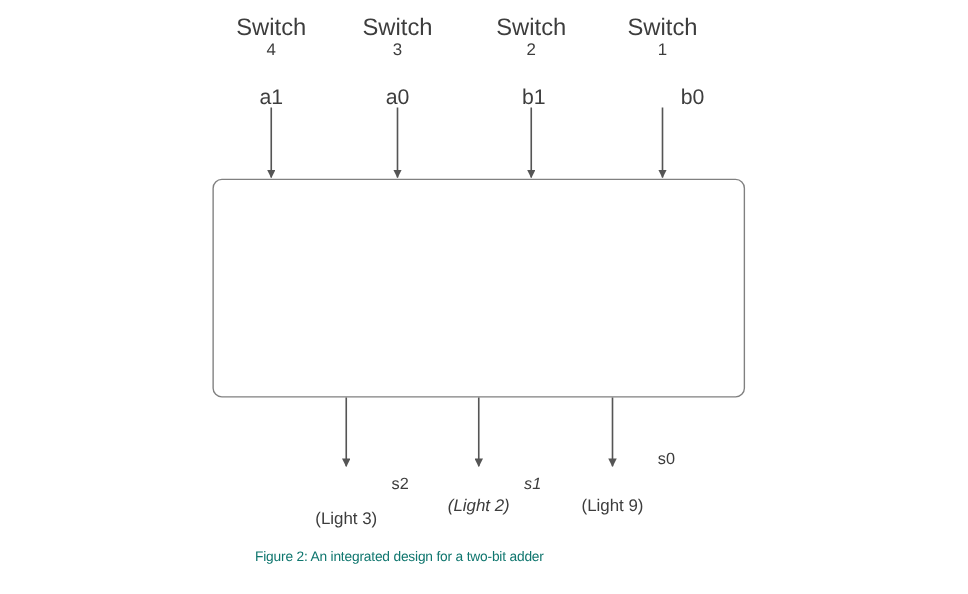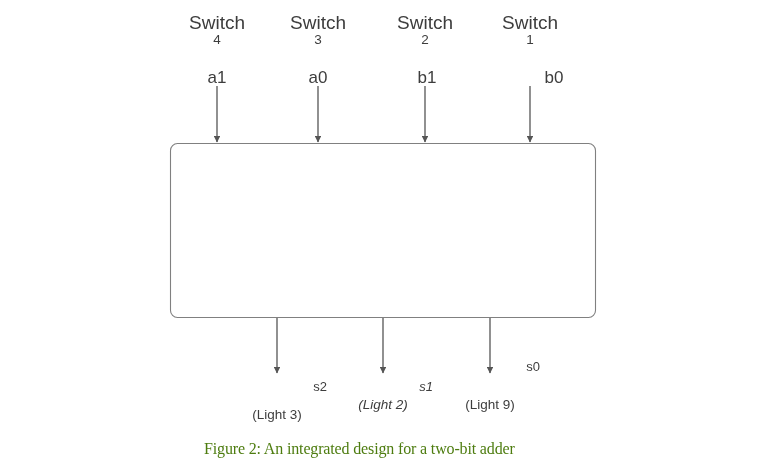--- a/index.html
+++ b/index.html
@@ -36,23 +36,23 @@
     font-family: "Liberation Sans", sans-serif;
   }
   .switch-word   { font-size: 19px; }
   .switch-num    { font-size: 13.5px; }
   .signal-label  { font-size: 17px; }
   .block-label   { font-size: 13.5px; }
   .out-sig       { font-size: 13px; text-align: right; }
   .out-light     { font-size: 13.5px; }
   .caption {
     position: absolute;
-    font-family: Liberation Serif, serif;
-    font-size: 16px;
-    color: #4d7c0f;
+    font-family: Liberation Sans, sans-serif;
+    font-size: 11px;
+    color: #0f766e;
     white-space: pre;
     letter-spacing: -0.15px;
   }
 </style>
 </head>
 <body>
 
 <div id="figure-root">
 
   <svg id="diagram-svg" viewBox="0 0 774 475" xmlns="http://www.w3.org/2000/svg">

